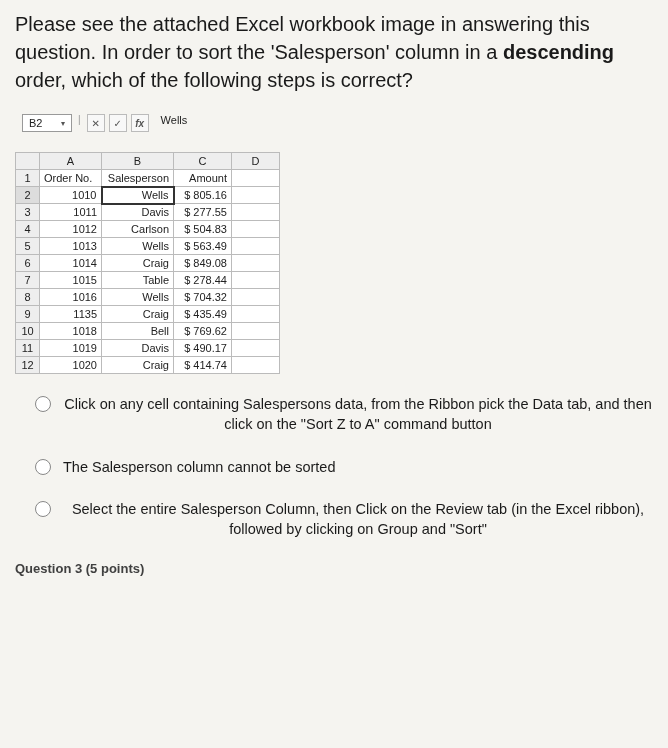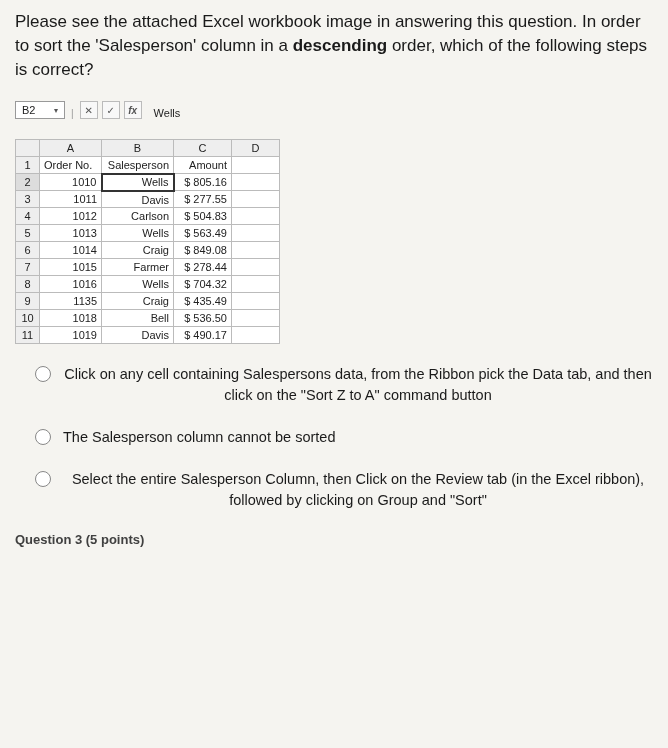--- a/index.html
+++ b/index.html
@@ -5,34 +5,35 @@
     * { box-sizing: border-box; margin: 0; padding: 0; }
     body {
       font-family: Arial, sans-serif;
       background: #f5f4f0;
       width: 668px;
       height: 748px;
       padding: 10px 15px;
       color: #222;
     }
     .question-text {
-      font-size: 17px;
+      font-size: 20px;
       line-height: 1.4;
       margin-bottom: 20px;
       color: #1a1a1a;
     }
     .excel-area {
       margin-bottom: 20px;
     }
     .formula-bar {
       display: flex;
-      align-items: flex-end;
+      align-items: flex-start;
       gap: 4px;
       margin-bottom: 20px;
       font-size: 11px;
+      margin-left: 7px;
     }
     .name-box {
       border: 1px solid #999;
       padding: 2px 6px;
       width: 50px;
       height: 18px;
       background: #fff;
       font-size: 11px;
       display: flex;
       align-items: center;
@@ -199,21 +200,21 @@
     <tr>
       <th class="rowhead">6</th>
       <td>1014</td>
       <td>Craig</td>
       <td>$ 849.08</td>
       <td></td>
     </tr>
     <tr>
       <th class="rowhead">7</th>
       <td>1015</td>
-      <td>Farmer</td>
+      <td>Table</td>
       <td>$ 278.44</td>
       <td></td>
     </tr>
     <tr>
       <th class="rowhead">8</th>
       <td>1016</td>
       <td>Wells</td>
       <td>$ 704.32</td>
       <td></td>
     </tr>
@@ -221,30 +222,37 @@
       <th class="rowhead">9</th>
       <td>1135</td>
       <td>Craig</td>
       <td>$ 435.49</td>
       <td></td>
     </tr>
     <tr>
       <th class="rowhead">10</th>
       <td>1018</td>
       <td>Bell</td>
-      <td>$ 536.50</td>
+      <td>$ 769.62</td>
       <td></td>
     </tr>
     <tr>
       <th class="rowhead">11</th>
       <td>1019</td>
       <td>Davis</td>
       <td>$ 490.17</td>
       <td></td>
     </tr>
+    <tr>
+      <th class="rowhead">12</th>
+      <td>1020</td>
+      <td>Craig</td>
+      <td>$ 414.74</td>
+      <td></td>
+    </tr>
   </tbody>
     </table>
 </div>
 
 <div class="options">
   <div class="option">
     <div class="radio"></div>
     <div class="option-text">Click on any cell containing Salespersons data, from the Ribbon pick the Data tab, and then click on the "Sort Z to A" command button</div>
   </div>
   <div class="option">

